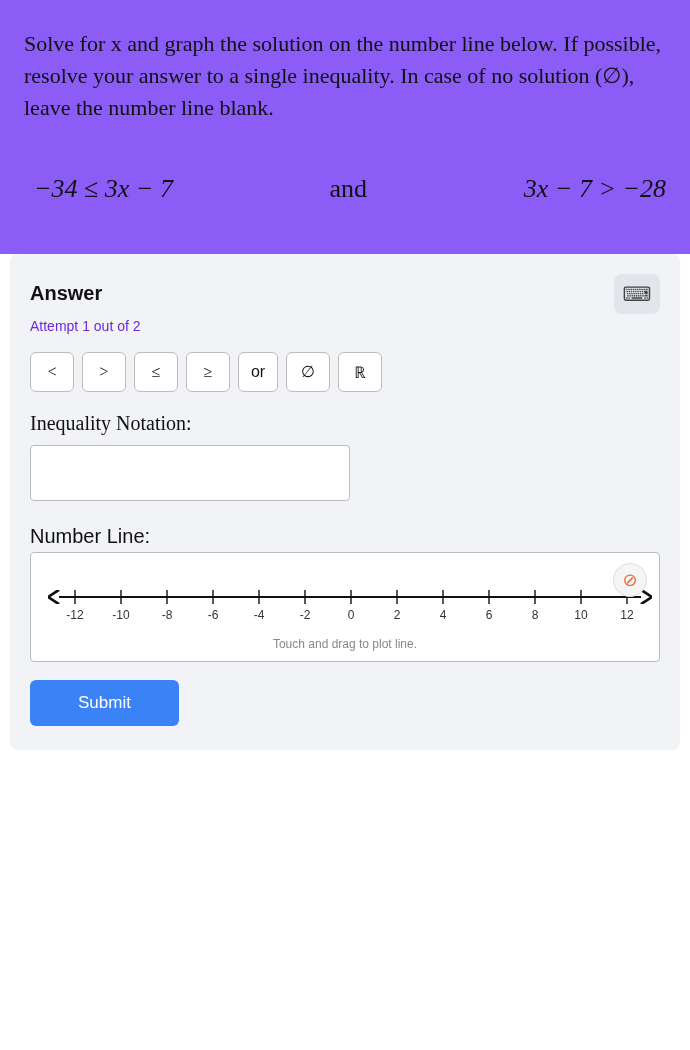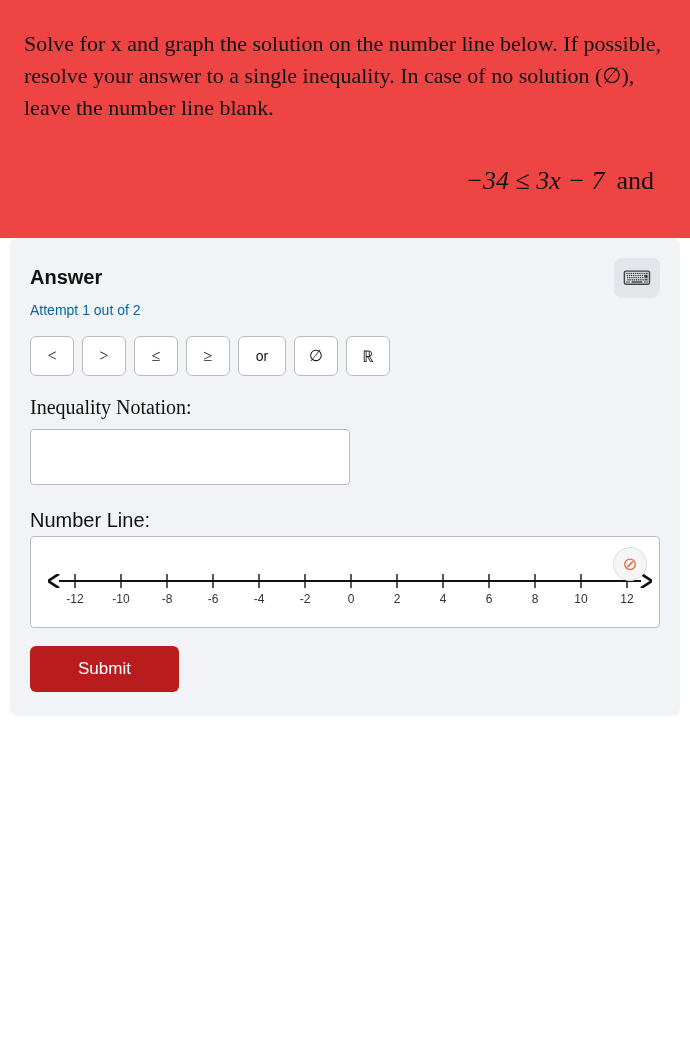--- a/index.html
+++ b/index.html
@@ -6,49 +6,49 @@
     body {
       width: 690px;
       min-height: 1050px;
       background: #fff;
       font-family: Georgia, 'Times New Roman', serif;
       color: #111;
     }
 
     .problem-section {
       padding: 28px 24px 20px 24px;
-      background: #ef4444;
+      background: #8b5cf6;
     }
 
     .problem-text {
       font-size: 22px;
       line-height: 1.45;
       margin-bottom: 28px;
     }
 
     .equation-row {
       display: flex;
       align-items: center;
-      justify-content: flex-end;
+      justify-content: space-between;
       font-size: 26px;
       font-style: italic;
       padding: 10px 0 18px 10px;
       gap: 0;
       flex-wrap: wrap;
     }
 
     .eq-part {
       font-style: italic;
       white-space: nowrap;
     }
 
     .eq-and {
       font-style: normal;
       font-family: Georgia, serif;
-      margin: 4px 12px;
+      margin: 12px 12px;
     }
 
     .answer-section {
       background: #f1f3f6;
       border-radius: 8px;
       margin: 0 10px;
       padding: 20px 20px 24px 20px;
     }
 
     .answer-header {
@@ -78,21 +78,21 @@
     }
 
     .keyboard-icon {
       font-size: 20px;
       color: #444;
     }
 
     .attempt-text {
       font-family: Arial, sans-serif;
       font-size: 14px;
-      color: #0369a1;
+      color: #6d28d9;
       margin-bottom: 18px;
     }
 
     .symbol-buttons {
       display: flex;
       gap: 8px;
       margin-bottom: 20px;
       flex-wrap: wrap;
     }
 
@@ -105,23 +105,23 @@
       font-size: 16px;
       font-family: Georgia, serif;
       cursor: pointer;
       display: flex;
       align-items: center;
       justify-content: center;
       color: #111;
     }
 
     .sym-btn.wide {
-      width: 48px;
-      font-family: Arial, sans-serif;
-      font-size: 14px;
+      width: 40px;
+      font-family: Arial, sans-serif;
+      font-size: 16px;
     }
 
     .notation-label {
       font-family: Liberation Serif, serif;
       font-size: 20px;
       font-style: normal;
       font-weight: normal;
       margin-bottom: 10px;
     }
 
@@ -180,21 +180,21 @@
       margin-top: 4px;
     }
 
     .submit-row {
       margin-top: 18px;
       display: flex;
       justify-content: flex-start;
     }
 
     .submit-btn {
-      background: #b91c1c;
+      background: #3b82f6;
       color: #fff;
       border: none;
       border-radius: 6px;
       font-size: 17px;
       font-family: Arial, sans-serif;
       padding: 13px 48px;
       cursor: pointer;
     }
 
     
@@ -208,20 +208,21 @@
   </style>
 </head>
 <body>
 
 <div class="problem-section">
   <p class="problem-text">Solve for x and graph the solution on the number line below. If possible, resolve your answer to a single inequality. In case of no solution (∅), leave the number line blank.</p>
 
   <div class="equation-row">
     <span class="eq-part math">−34 ≤ 3x − 7</span>
     <span class="eq-and upright">and</span>
+    <span class="eq-part math">3x − 7 &gt; −28</span>
   </div>
 </div>
 
 <div class="answer-section">
   <div class="answer-header">
     <span class="answer-title">Answer</span>
     <button class="keyboard-btn" title="keyboard">
       <span class="keyboard-icon">⌨</span>
     </button>
   </div>
@@ -293,18 +294,19 @@
         <line x1="490" y1="17" x2="490" y2="31" stroke="#111" stroke-width="1.4"></line>
         <text x="490" y="46" text-anchor="middle" font-size="12" font-family="Arial" fill="#333">8</text>
 
         <line x1="536" y1="17" x2="536" y2="31" stroke="#111" stroke-width="1.4"></line>
         <text x="536" y="46" text-anchor="middle" font-size="12" font-family="Arial" fill="#333">10</text>
 
         <line x1="582" y1="17" x2="582" y2="31" stroke="#111" stroke-width="1.4"></line>
         <text x="582" y="46" text-anchor="middle" font-size="12" font-family="Arial" fill="#333">12</text>
       </svg>
     </div>
+    <p class="drag-hint">Touch and drag to plot line.</p>
   </div>
 
   <div class="submit-row">
     <button class="submit-btn">Submit</button>
   </div>
 </div>
 
 </body></html>

